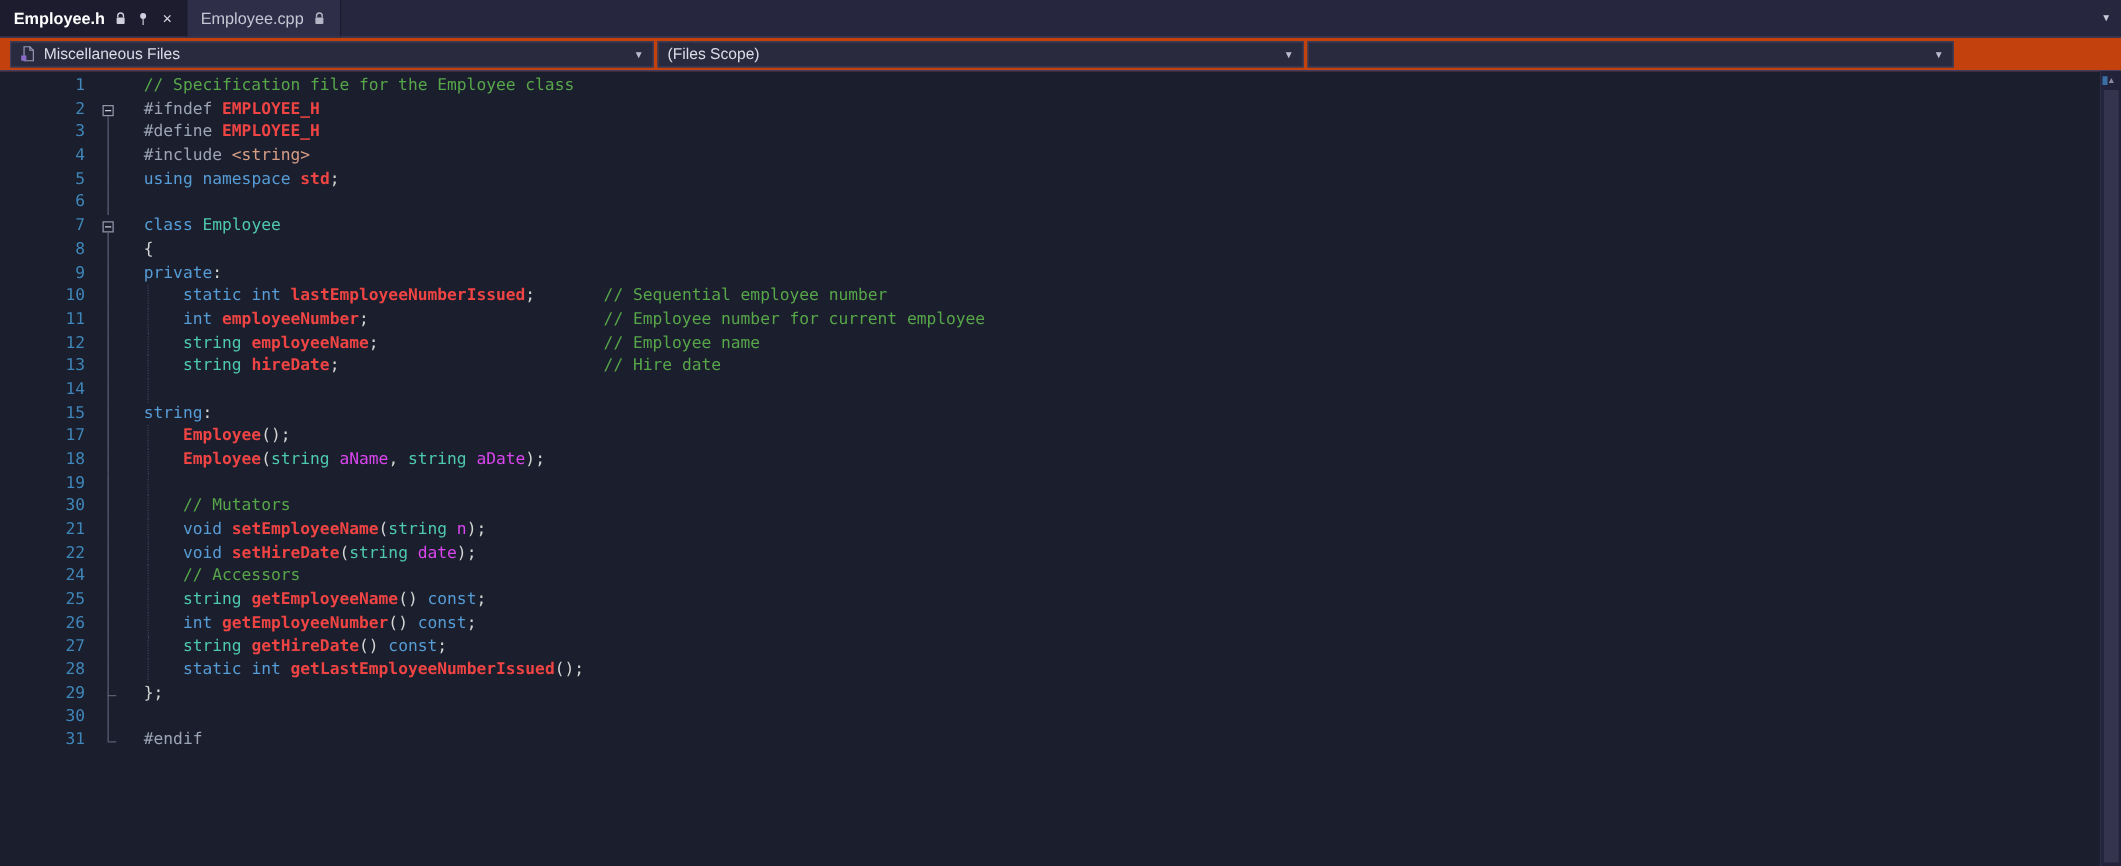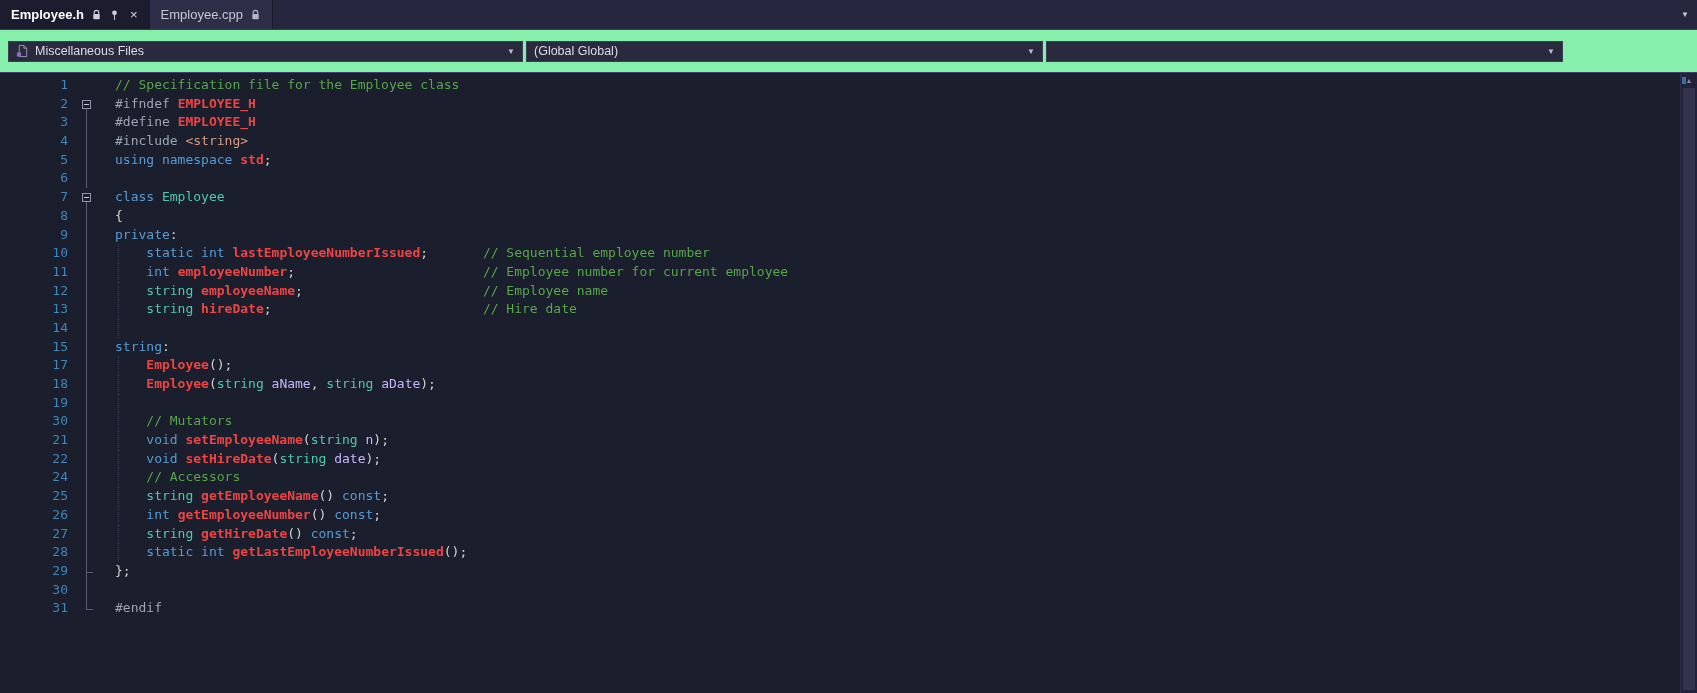--- a/index.html
+++ b/index.html
@@ -11,21 +11,21 @@
   .tab-strip{height:30px;flex:none;background:#26263e;display:flex;align-items:stretch;position:relative;border-bottom:1px solid #3a3a5e;}
   .tab{display:flex;align-items:center;gap:7px;padding:0 11px;font-size:13px;color:#c6c6d4;background:#2e2e49;border-right:1px solid #1b1b2d;cursor:default;}
   .tab.active{background:#1c1c2e;color:#ffffff;}
   .tab.active .tab-label{font-weight:bold;}
   .ticon{display:flex;align-items:center;}
   .tab .close{font-size:13px;color:#d8d8e4;padding-left:3px;}
   .strip-fill{flex:1;}
   .strip-chevron{align-self:center;font-size:8px;color:#c9c9d9;padding:0 8px;}
 
   
-  .nav-bar{height:43px;flex:none;background:#86efac;display:flex;align-items:center;padding-left:8px;border-bottom:1px solid #3e3e66;}
+  .nav-bar{height:27px;flex:none;background:#c2410c;display:flex;align-items:center;padding-left:8px;border-bottom:1px solid #3e3e66;}
   .combo{height:21px;background:#2a2a3e;border:1px solid #3e3e5a;display:flex;align-items:center;gap:6px;font-size:12.5px;color:#dcdce8;padding:0 7px;margin-right:3px;}
   .combo .chevron{margin-left:auto;font-size:8px;color:#bcbcd0;}
   .combo.c1{width:515px;}
   .combo.c2{width:517px;}
   .combo.c3{width:517px;}
 
   
   .editor{flex:1;display:flex;min-height:0;}
   .code-area{flex:1;padding-top:3px;overflow:hidden;}
   .code-line{display:flex;height:18.7px;line-height:18.7px;font-family:"DejaVu Sans Mono",monospace;font-size:13px;white-space:pre;}
@@ -39,21 +39,21 @@
   .fm-box{position:absolute;left:4px;top:5px;width:9px;height:9px;border:1px solid #9494a8;background:#1b1e2c;}
   .fm-box::after{content:"";position:absolute;left:1px;top:3px;width:5px;height:1px;background:#cacada;}
   .line-content{flex:1;position:relative;padding-left:19px;}
   .indent-guide{position:absolute;left:22px;top:0;bottom:0;width:0;border-left:1px dotted #3e3e56;}
 
   .tok-cm{color:#57a64a;}
   .tok-kw{color:#569cd6;}
   .tok-ty{color:#4ec9b0;}
   .tok-pp{color:#9ba5b5;}
   .tok-def{color:#ef4444;font-weight:bold;}
-  .tok-pa{color:#c4b5fd;}
+  .tok-pa{color:#d946ef;}
   .tok-str{color:#d69d85;}
   .tok-pl{color:#d4d4d4;}
 
   
   .scrollbar{width:17px;flex:none;background:#22223a;border-left:1px solid #2e2e48;position:relative;}
   .sb-arrow{height:14px;display:flex;align-items:center;justify-content:center;font-size:7px;color:#8a8aa2;}
   .sb-thumb{position:absolute;left:2px;right:2px;top:15px;bottom:3px;background:#34344e;}
   .sb-marker{position:absolute;left:1px;top:4px;width:4px;height:7px;background:#3a6ea5;}
 
   svg{display:block;}
@@ -99,21 +99,21 @@
         <svg width="13" height="14" viewBox="0 0 14 14">
             <path d="M3.5 1h5l3 3v9h-8z" fill="#2a2a3e" stroke="#9a9ab8" stroke-width="1"></path>
             <path d="M8.5 1v3h3" fill="none" stroke="#9a9ab8" stroke-width="1"></path>
             <rect x="1" y="8.5" width="4.5" height="4.5" fill="#8a6bc8"></rect>
           </svg>
       </span>
       <span>Miscellaneous Files</span>
       <span class="chevron">▼</span>
     </div>
     <div class="combo c2">
-      <span>(Global Global)</span>
+      <span>(Files Scope)</span>
       <span class="chevron">▼</span>
     </div>
     <div class="combo c3">
       <span></span>
       <span class="chevron">▼</span>
     </div>
   </div>
 
   <div class="editor">
     <div class="code-area" id="code-lines">

